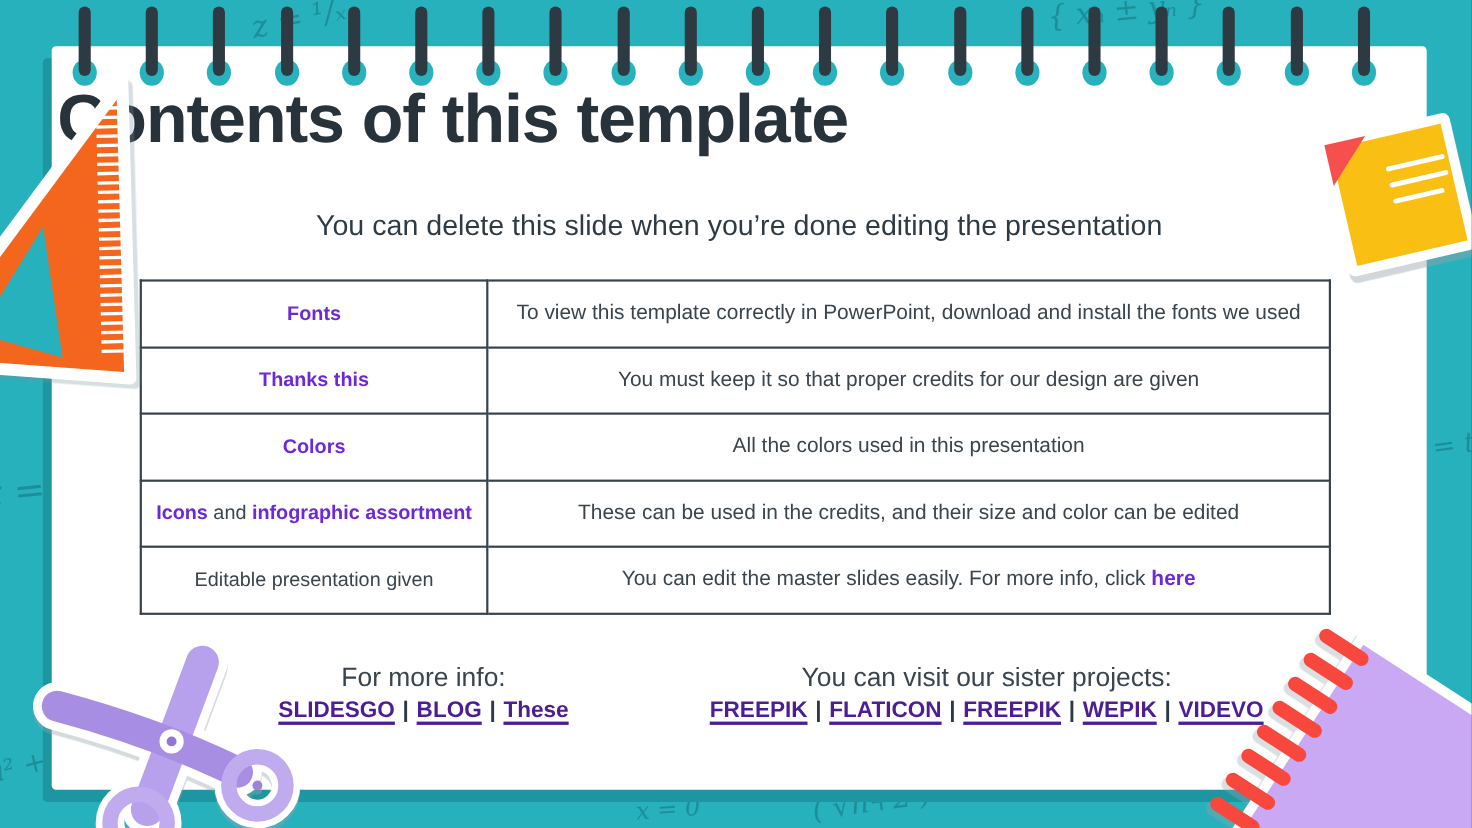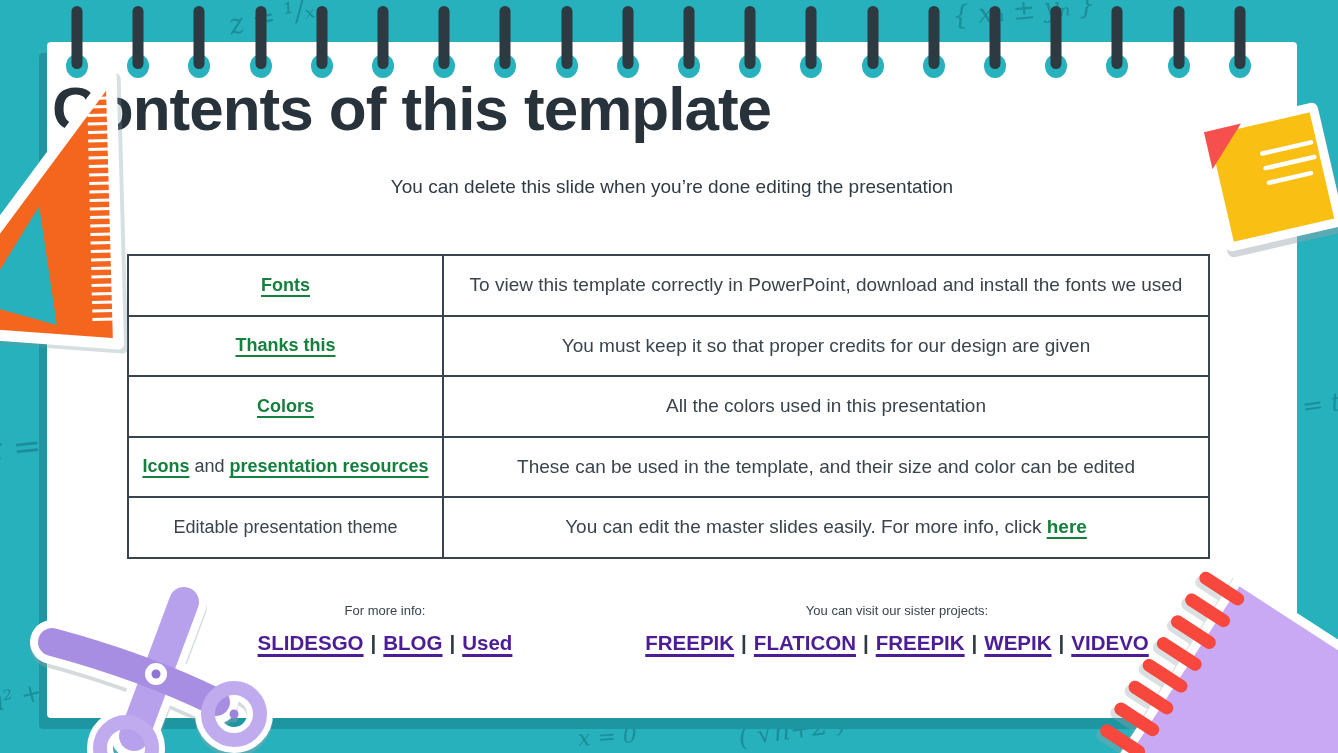--- a/index.html
+++ b/index.html
@@ -30,41 +30,41 @@
   }
   .pin .bar{
     position:absolute;left:50%;top:0;transform:translateX(-50%);
     width:11px;height:63px;border-radius:7px;background:#2d3a41;
   }
   .title{
     position:absolute;left:47px;top:68px;width:1250px;margin:5px;text-align:left;
     font-size:62px;font-weight:700;letter-spacing:-1px;color:#28323b;z-index:2;
   }
   .subtitle{
-    position:absolute;left:47px;top:176px;width:1250px;text-align:center;
-    font-size:19px;font-weight:500;color:#2f3b44;z-index:2;
+    position:absolute;left:47px;top:190px;width:1250px;text-align:center;
+    font-size:26px;font-weight:500;color:#2f3b44;z-index:2;
   }
   table.contents{
     position:absolute;left:127px;top:254px;width:1083px;z-index:2;
     border-collapse:collapse;table-layout:fixed;
   }
   table.contents td{
     border:2px solid #39434b;height:50.5px;vertical-align:middle;text-align:center;
     color:#39444c;background:#ffffff;
   }
   td.term{width:293px;font-size:18px;font-weight:500;padding:0 10px;}
   td.desc{font-size:19px;padding:4px 16px;}
   .tlink{
-    font-weight:700;color:#15803d;text-decoration:underline;
+    font-weight:700;color:#6d28d9;
     text-decoration-thickness:2px;text-underline-offset:4px;cursor:pointer;
   }
   .footer{position:absolute;top:603px;text-align:center;z-index:2;}
   .footer-left{left:180px;width:410px;}
   .footer-right{left:617px;width:560px;}
-  .f-label{font-size:13px;color:#39444c;margin-bottom:13px;}
+  .f-label{font-size:24px;color:#39444c;margin-bottom:3px;}
   .f-links{font-size:20.5px;font-weight:700;color:#2e3941;}
   .f-links .flink{
     color:#4c1d95;text-decoration:underline;text-decoration-thickness:2.5px;
     text-underline-offset:4px;cursor:pointer;
   }
   .f-links .sep{margin:0 7px;text-decoration:none;}
   
   .decor{position:absolute;z-index:3;overflow:visible;}
   #ruler{left:-18px;top:66px;filter:drop-shadow(4px 4px 0 rgba(120,150,156,.30));}
   #note{left:1196px;top:90px;filter:drop-shadow(2px 6px 0 rgba(150,165,170,.45));}
@@ -182,33 +182,33 @@
         </tr>
         <tr>
           <td class="term"><a class="tlink">Thanks this</a></td>
           <td class="desc"><span>You must keep it so that proper credits for our design are given</span></td>
         </tr>
         <tr>
           <td class="term"><a class="tlink">Colors</a></td>
           <td class="desc"><span>All the colors used in this presentation</span></td>
         </tr>
         <tr>
-          <td class="term"><a class="tlink">Icons</a><span> and </span><a class="tlink">presentation resources</a></td>
-          <td class="desc"><span>These can be used in the template, and their size and color can be edited</span></td>
-        </tr>
-        <tr>
-          <td class="term"><span>Editable presentation theme</span></td>
+          <td class="term"><a class="tlink">Icons</a><span> and </span><a class="tlink">infographic assortment</a></td>
+          <td class="desc"><span>These can be used in the credits, and their size and color can be edited</span></td>
+        </tr>
+        <tr>
+          <td class="term"><span>Editable presentation given</span></td>
           <td class="desc"><span>You can edit the master slides easily. For more info, click </span><a class="tlink">here</a></td>
         </tr>
       </tbody>
   </table>
 
   <div class="footer footer-left">
     <div class="f-label">For more info:</div>
-    <div class="f-links" id="flinks-left"><a class="flink">SLIDESGO</a><span class="sep">|</span><a class="flink">BLOG</a><span class="sep">|</span><a class="flink">Used</a></div>
+    <div class="f-links" id="flinks-left"><a class="flink">SLIDESGO</a><span class="sep">|</span><a class="flink">BLOG</a><span class="sep">|</span><a class="flink">These</a></div>
   </div>
   <div class="footer footer-right">
     <div class="f-label">You can visit our sister projects:</div>
     <div class="f-links" id="flinks-right"><a class="flink">FREEPIK</a><span class="sep">|</span><a class="flink">FLATICON</a><span class="sep">|</span><a class="flink">FREEPIK</a><span class="sep">|</span><a class="flink">WEPIK</a><span class="sep">|</span><a class="flink">VIDEVO</a></div>
   </div>
 
   <svg id="ruler" class="decor" width="200" height="290" viewBox="0 0 200 290">
     <g transform="rotate(10 90 150)">
       <path d="M104 4 L158 268 L-38 288 Z" fill="#f4661d" stroke="#ffffff" stroke-width="11" stroke-linejoin="round"></path>
       <path d="M56 146 L14 252 L94 260 Z" fill="#26b1bc"></path>

